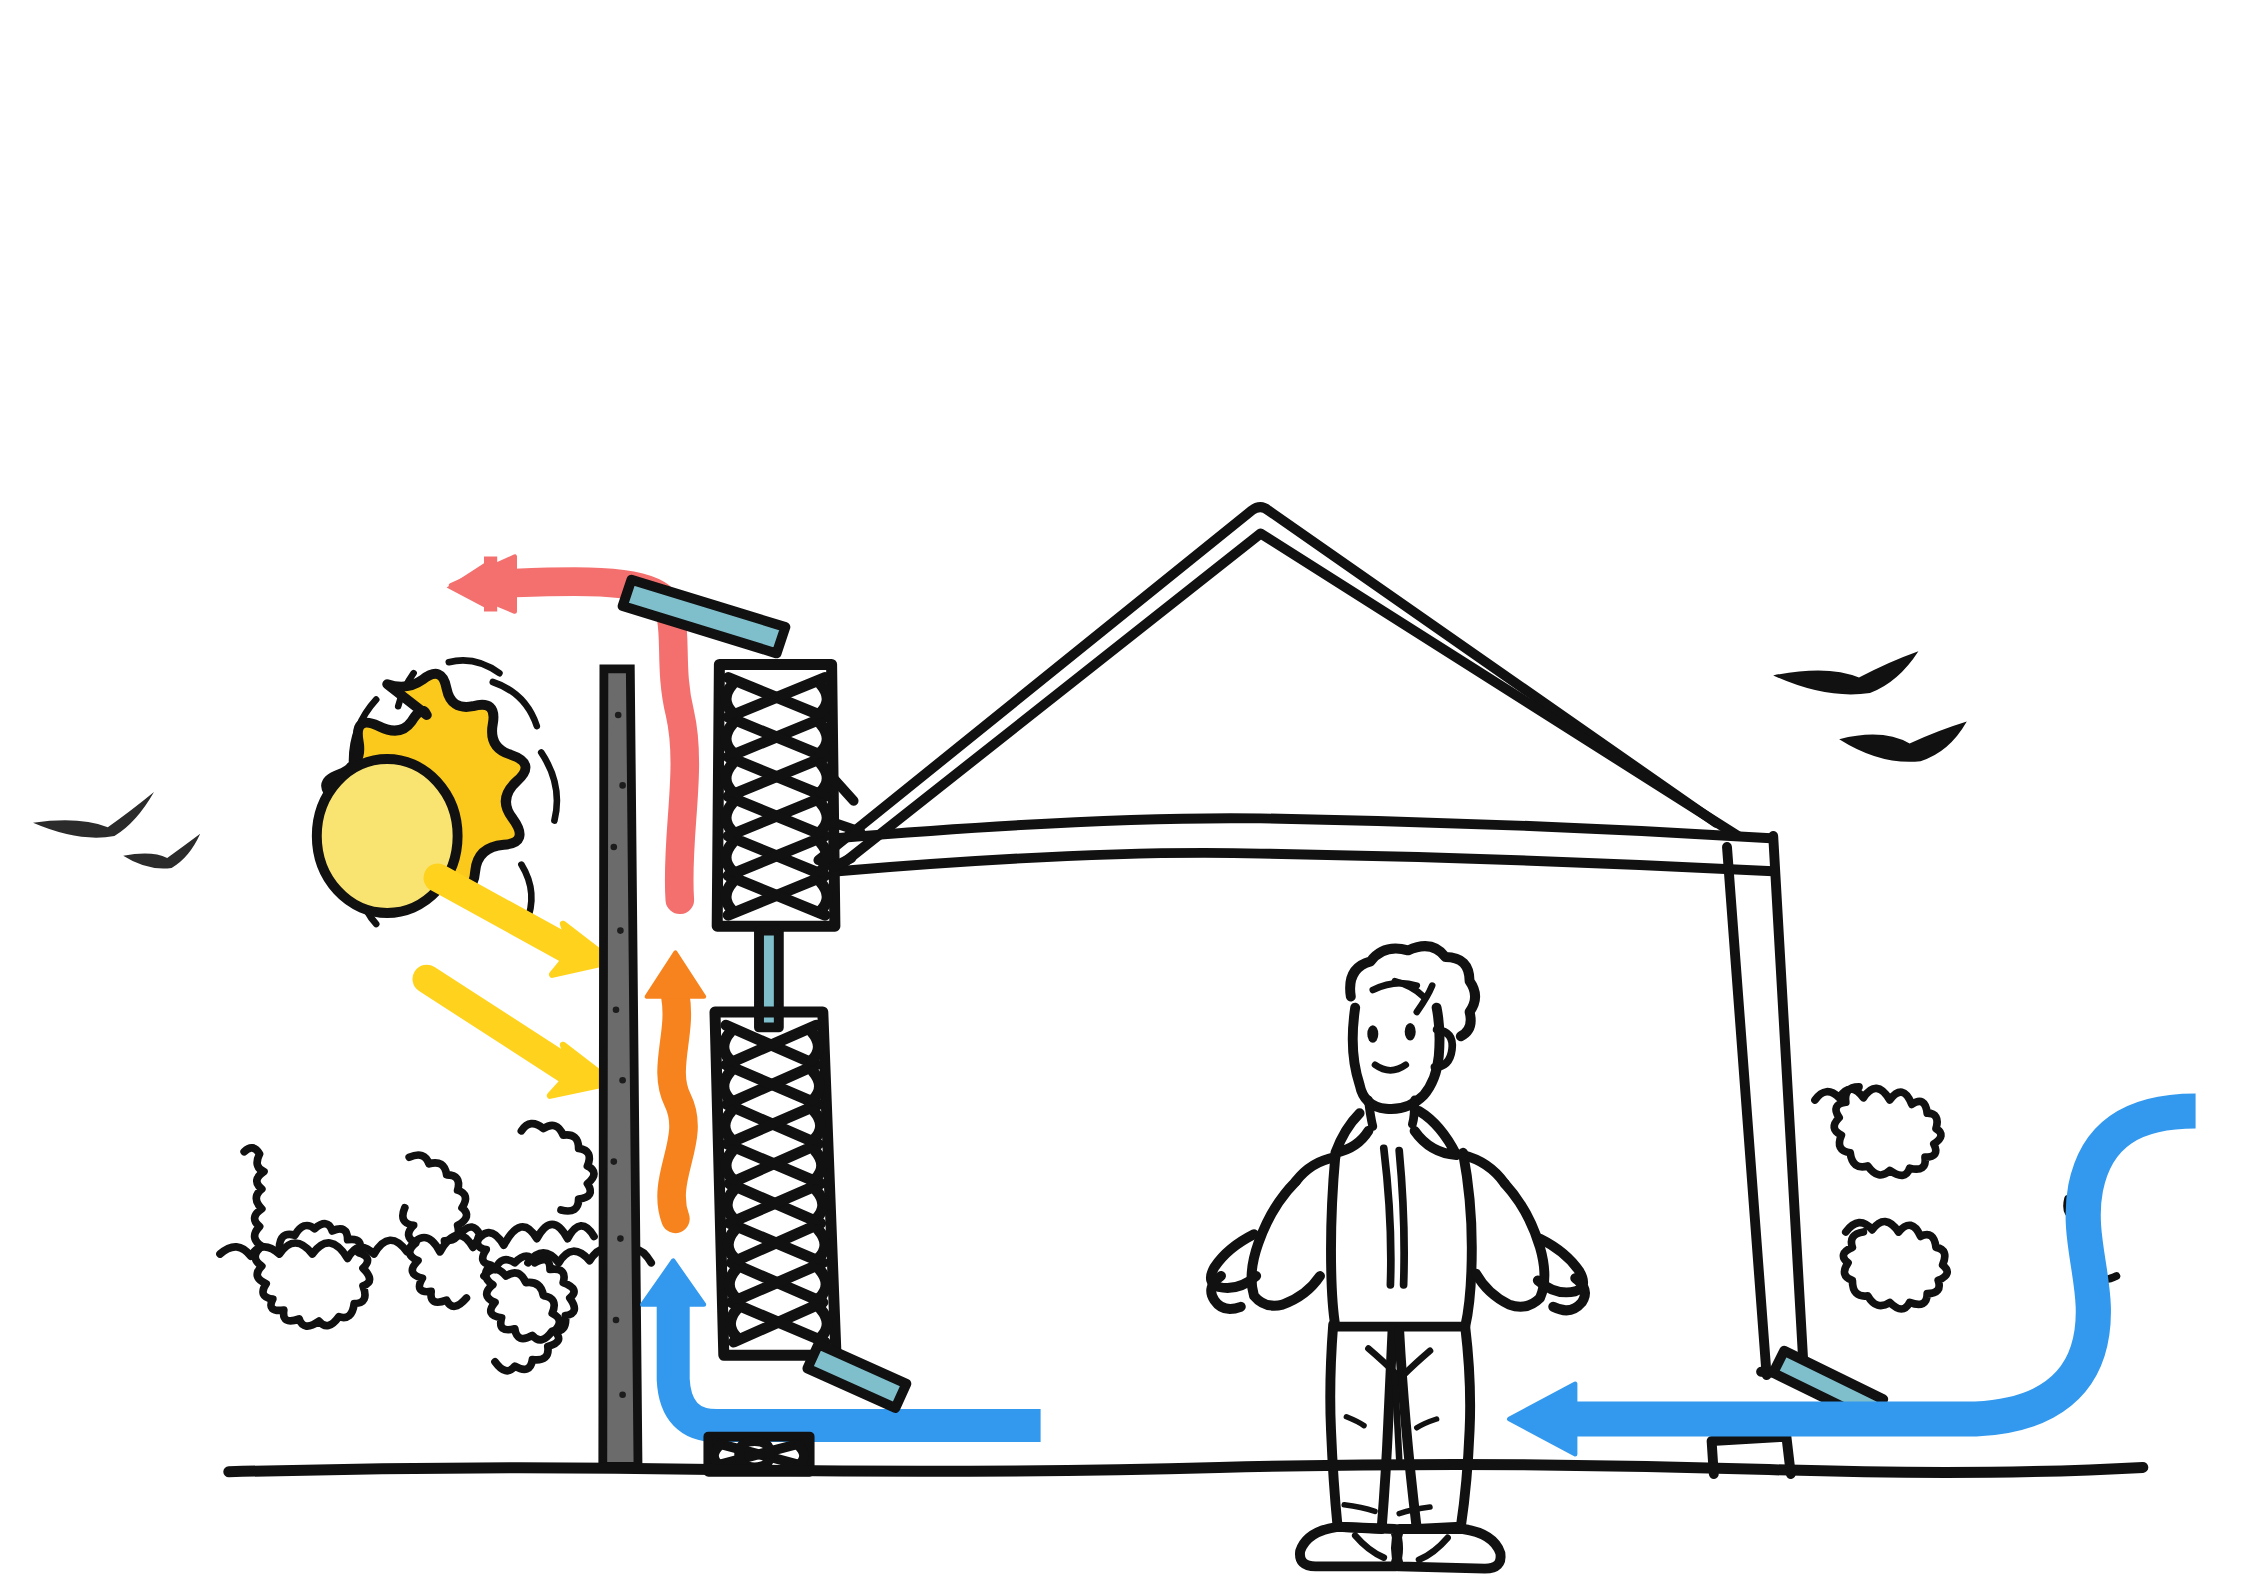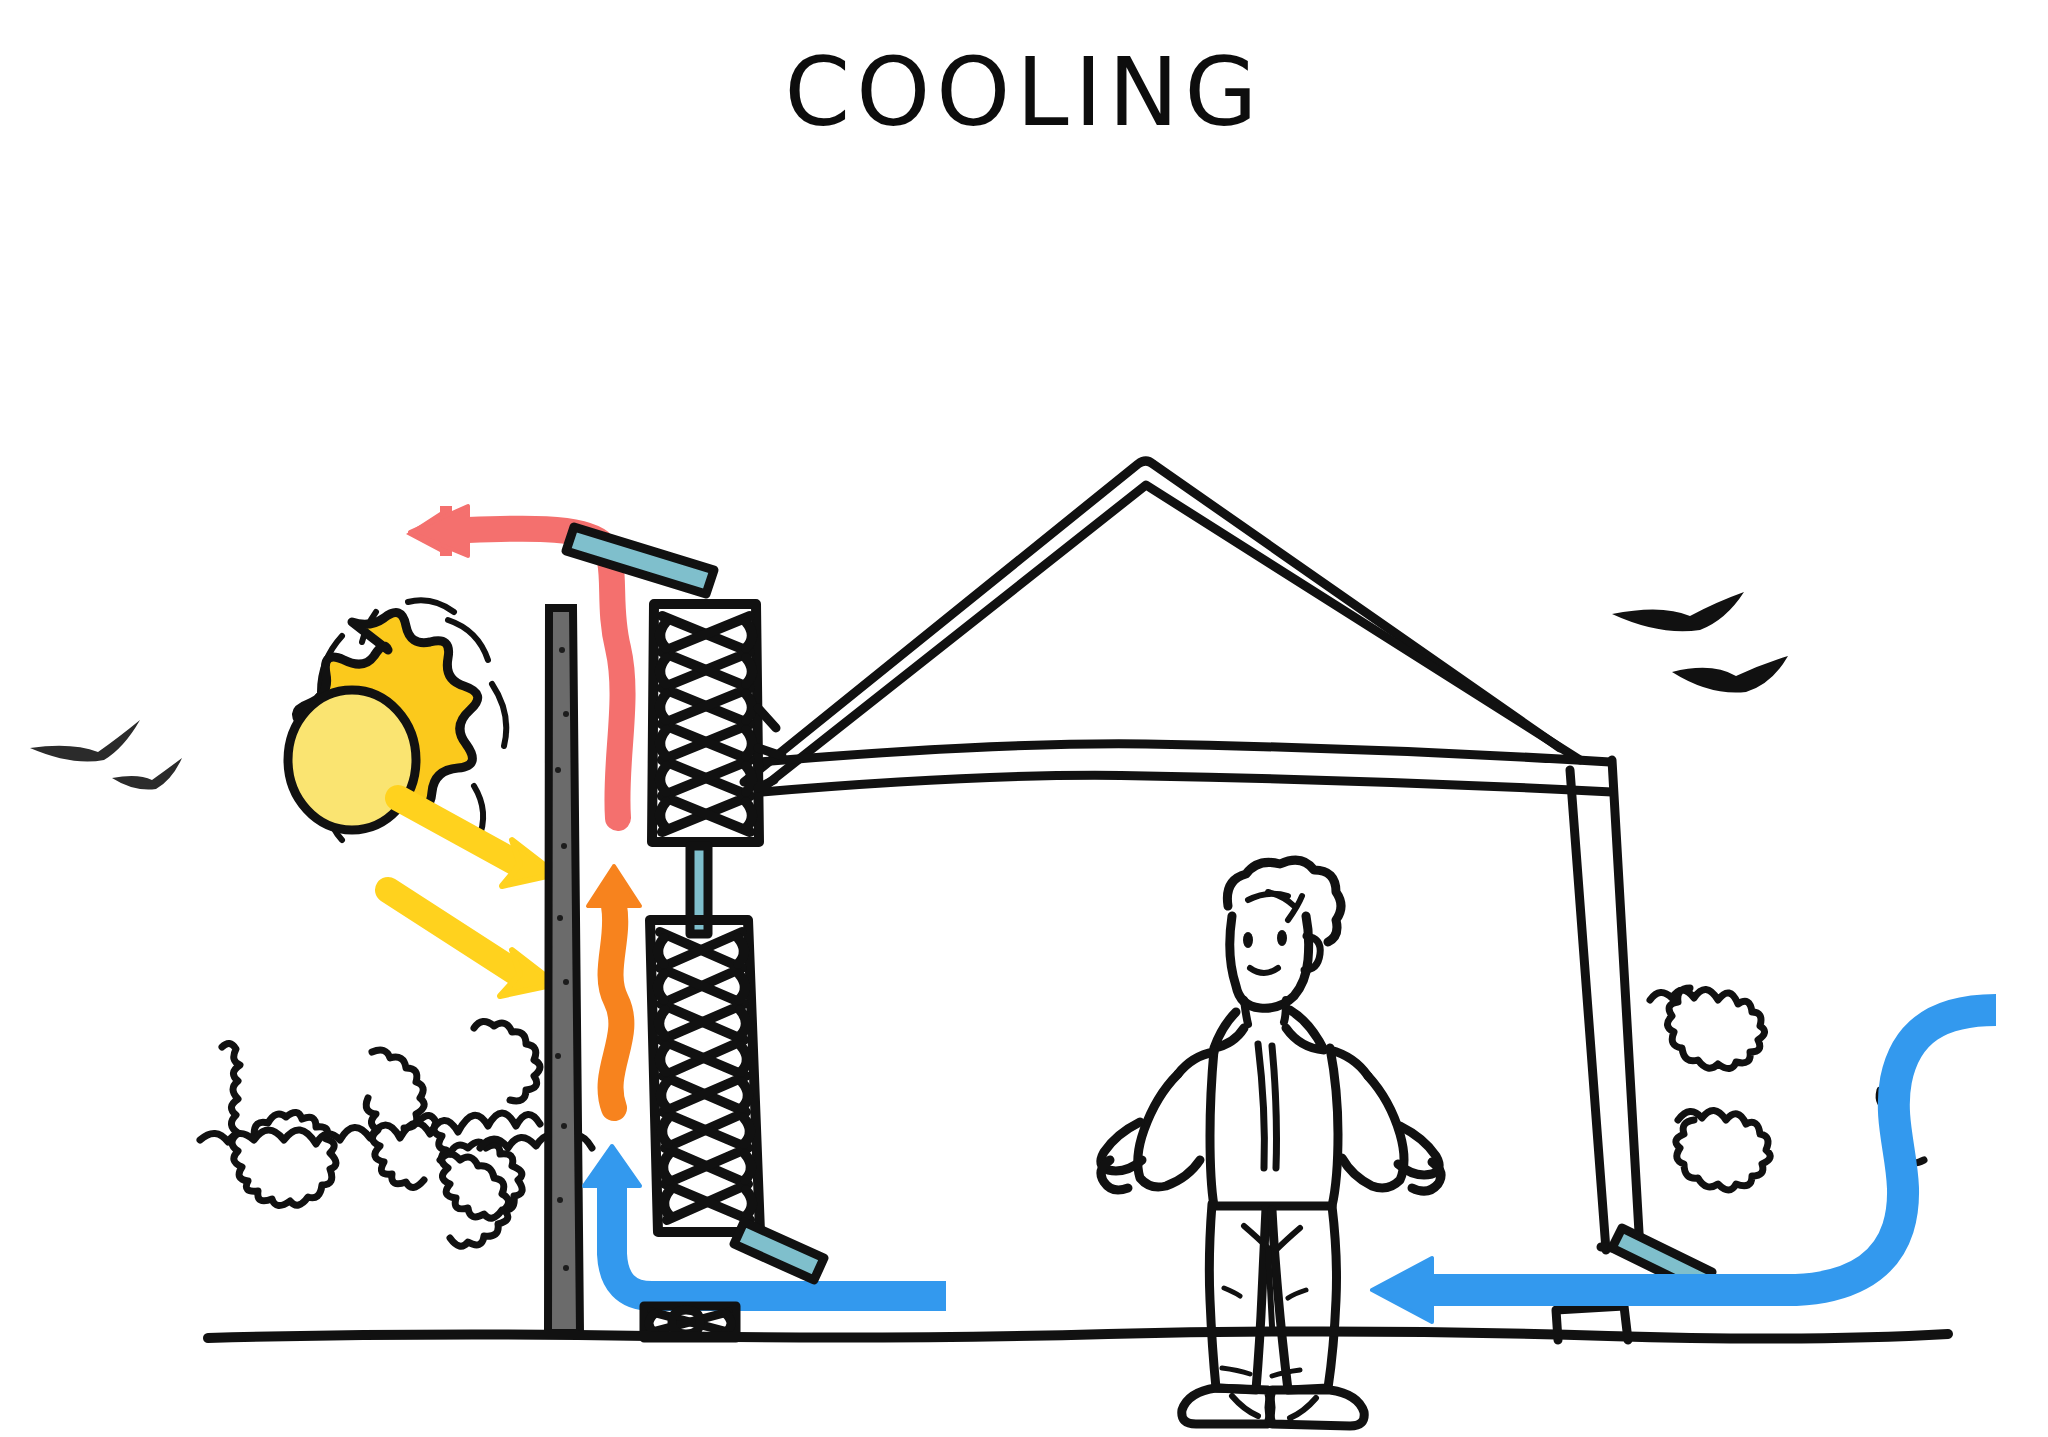--- a/index.html
+++ b/index.html
@@ -21,21 +21,20 @@
     line-height:1.05;
   }
   svg#art{position:absolute;left:0;top:0;width:2048px;height:1437px;}
   .hand{fill:none;stroke:#111111;stroke-linecap:round;stroke-linejoin:round;}
 </style>
 </head>
 <body>
 
 <div id="stage">
 
-  <div id="title">COOLING</div>
 
   <svg id="art" viewBox="0 0 2048 1437" xmlns="http://www.w3.org/2000/svg">
 
     <g>
       <g>
         <path d="M30 748 Q72 742 98 752 Q118 738 140 720 Q124 748 104 760 Q72 766 30 748 Z" fill="#2b2b2b"></path>
       </g>
       <g>
         <path d="M112 778 Q138 773 152 780 Q166 770 182 758 Q172 780 156 789 Q134 792 112 778 Z" fill="#2b2b2b"></path>
       </g>

